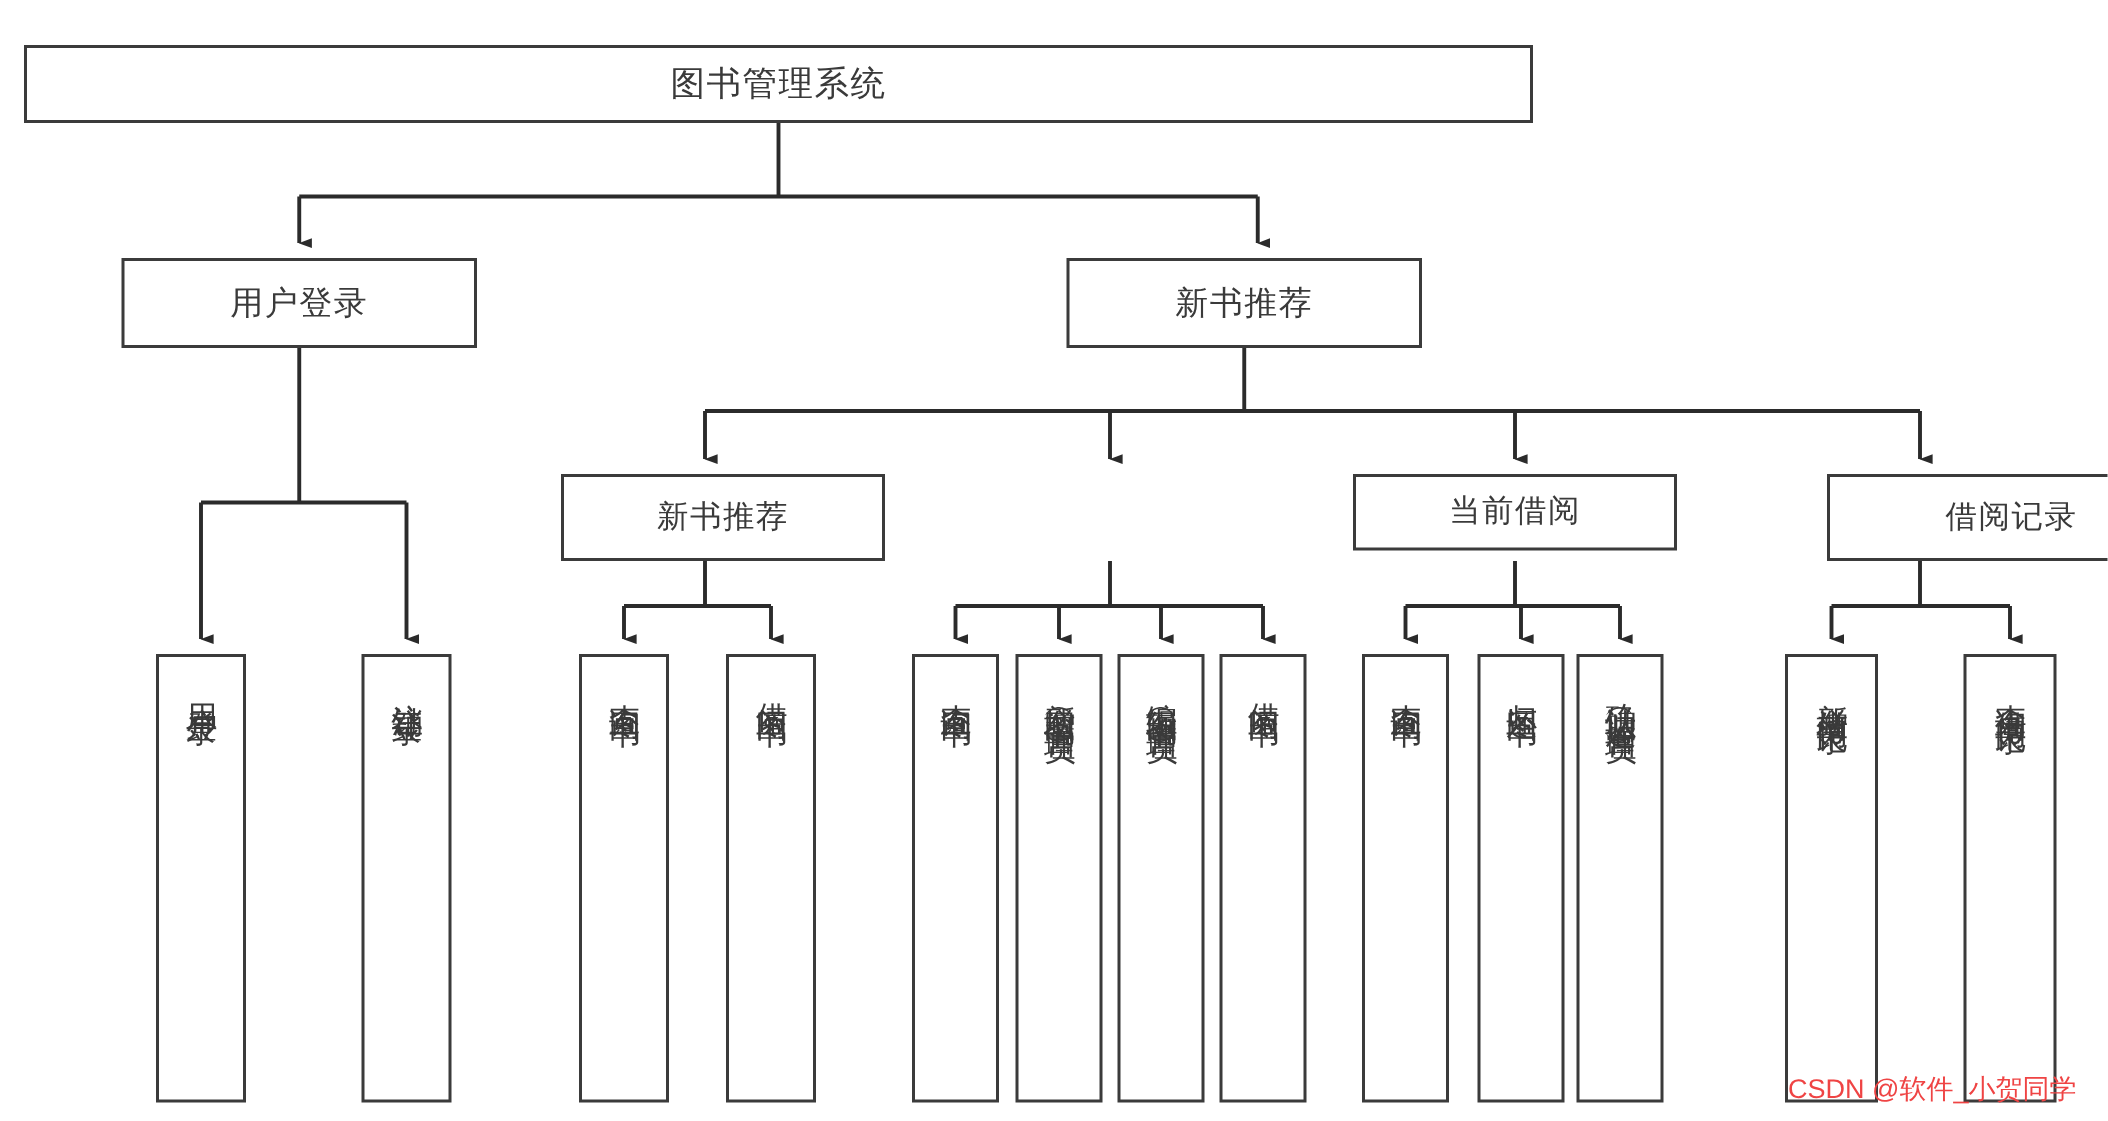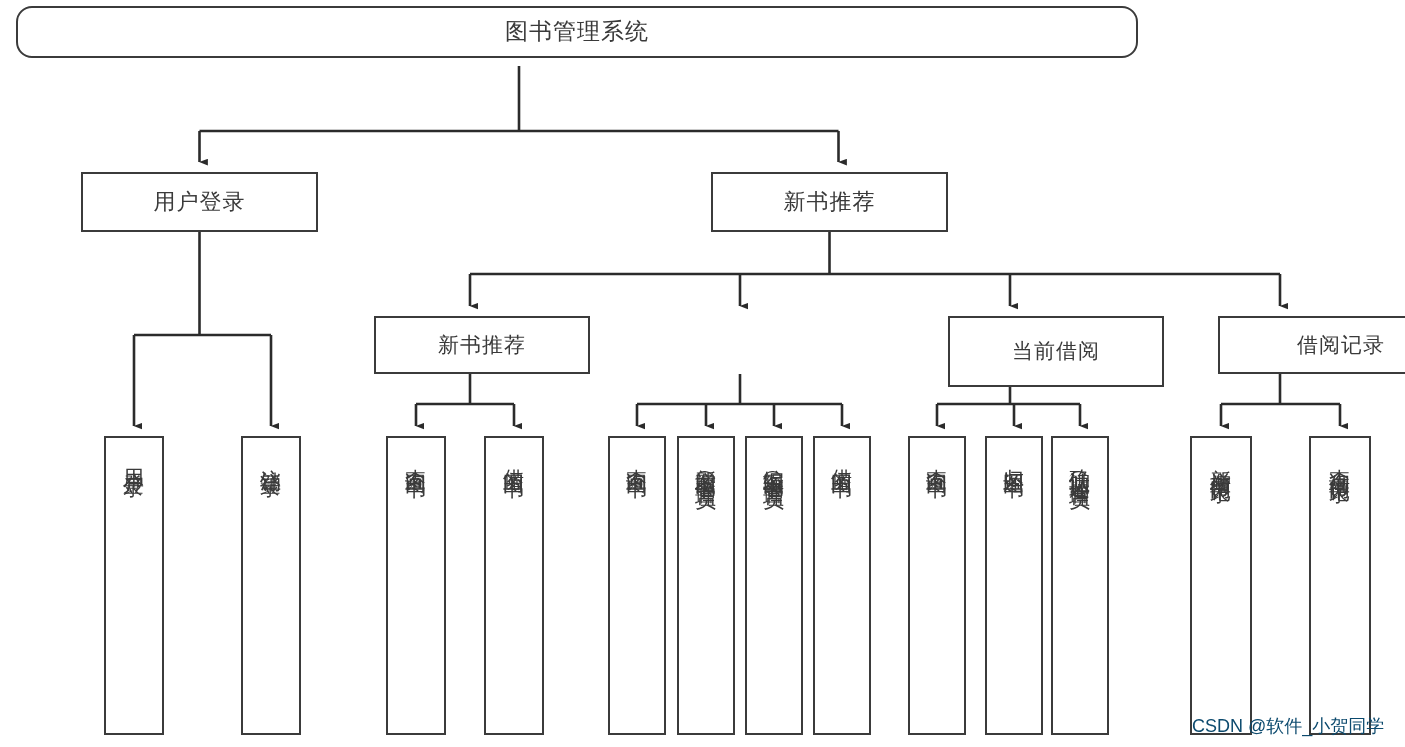--- a/index.html
+++ b/index.html
@@ -61,21 +61,21 @@
   }
   .node.root .node-label { font-size: 23px; }
   .node.level2 .node-label { font-size: 22px; }
   .node.level3 .node-label { font-size: 21px; }
 
   .watermark {
     position: absolute;
     left: 1192px;
     top: 714px;
     font-size: 18px;
-    color: #0c4a6e;
+    color: #ef4444;
     white-space: nowrap;
     z-index: 5;
   }
 </style>
 </head>
 <body>
 
 <div id="diagram-root">
 
   <svg class="connectors" viewBox="0 0 1405 747">
@@ -122,35 +122,35 @@
       <path d="M1014,404 L1014,426" marker-end="url(#arrowhead)"></path>
       <path d="M1080,404 L1080,426" marker-end="url(#arrowhead)"></path>
 
       <path d="M1280,374 L1280,404"></path>
       <path d="M1221,404 L1340,404"></path>
       <path d="M1221,404 L1221,426" marker-end="url(#arrowhead)"></path>
       <path d="M1340,404 L1340,426" marker-end="url(#arrowhead)"></path>
     </g>
   </svg>
 
-  <div class="node horizontal root" style="left:16px; top:6px; width:1122px; height:52px;border-radius:16px;">
+  <div class="node horizontal root" style="left:16px; top:30px; width:1006px; height:52px;">
     <span class="node-label">图书管理系统</span>
   </div>
 
   <div class="node horizontal level2" style="left:81px; top:172px; width:237px; height:60px;">
     <span class="node-label">用户登录</span>
   </div>
   <div class="node horizontal level2" style="left:711px; top:172px; width:237px; height:60px;">
     <span class="node-label">新书推荐</span>
   </div>
 
   <div class="node horizontal level3" style="left:362px; top:316px; width:216px; height:58px;margin-left:12px;">
     <span class="node-label">新书推荐</span>
   </div>
-  <div class="node horizontal level3" style="left:948px; top:316px; width:216px; height:71px;">
+  <div class="node horizontal level3" style="left:902px; top:316px; width:216px; height:51px;">
     <span class="node-label">当前借阅</span>
   </div>
   <div class="node horizontal level3" style="left:1218px; top:316px; width:246px; height:58px;">
     <span class="node-label">借阅记录</span>
   </div>
 
   <div class="node vertical" style="left:104px; top:436px; width:60px; height:299px;">
     <span class="node-label">用户登录</span>
   </div>
   <div class="node vertical" style="left:241px; top:436px; width:60px; height:299px;">

